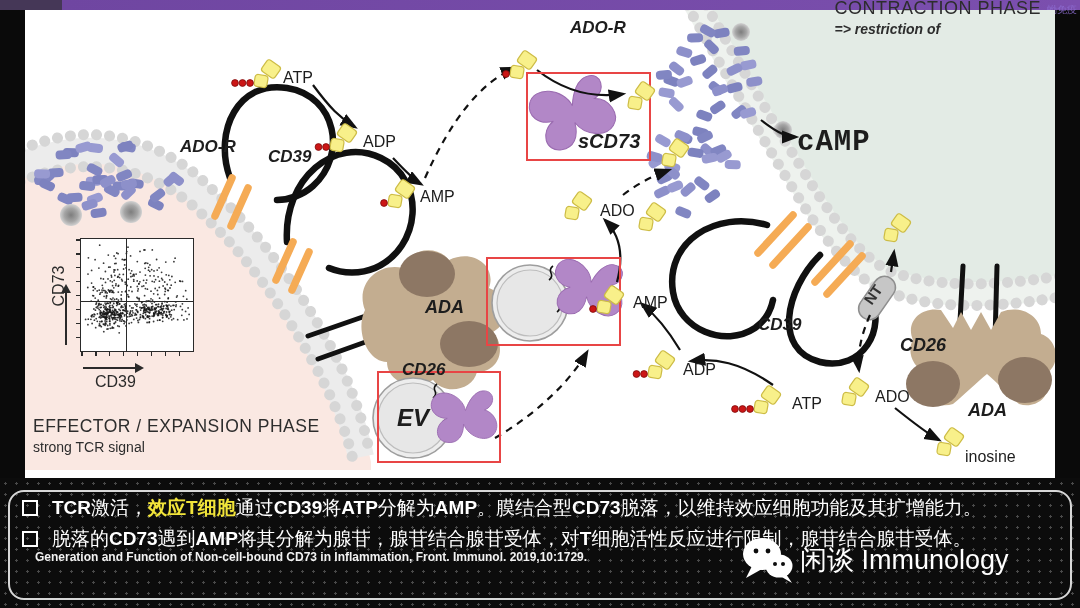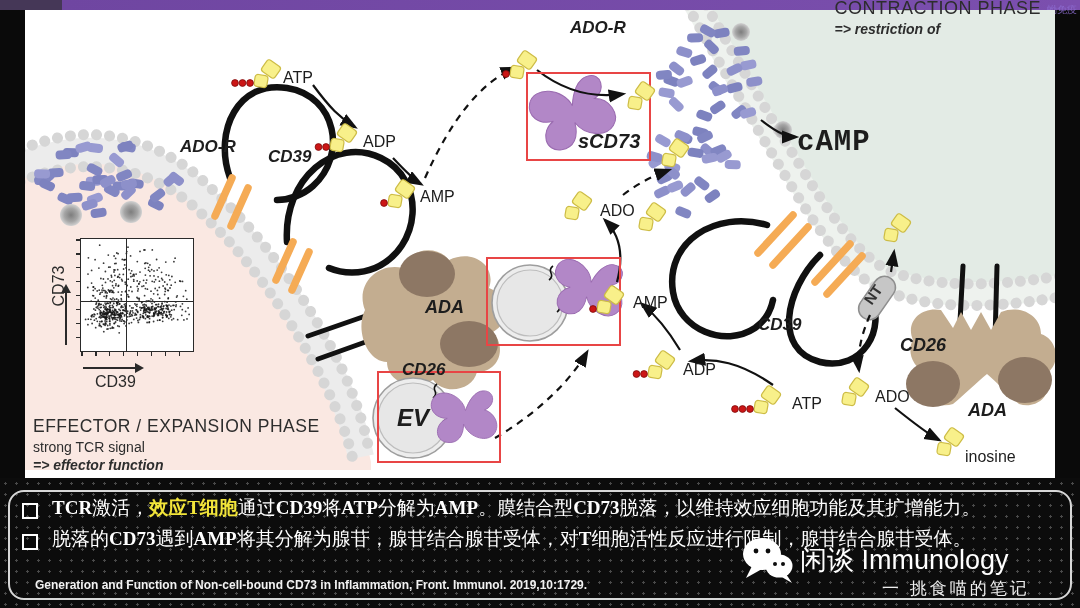--- a/index.html
+++ b/index.html
@@ -40,26 +40,26 @@
   .ylab{position:absolute;left:-42px;top:38px;transform:rotate(-90deg);transform-origin:center;
         font-size:16px;color:#2a2a2a;}
   .xlab{position:absolute;left:14px;bottom:-40px;font-size:16px;color:#2a2a2a;}
   
   .bottom{position:absolute;left:0;top:478px;width:1080px;height:130px;background:#0c0c0c;
     background-image:radial-gradient(circle,#4a4a4a 1px,transparent 1.4px);
     background-size:11px 11px;}
   .notebox{position:absolute;left:8px;top:12px;width:1060px;height:106px;
     border:2px solid #d8d8d8;border-radius:16px;}
   .bullets{position:absolute;left:22px;top:17px;width:1040px;}
-  .brow{display:flex;align-items:center;margin-bottom:5px;font-family:Liberation Serif, serif;}
+  .brow{display:flex;align-items:flex-start;margin-bottom:5px;}
   .bsq{flex:0 0 auto;width:12px;height:12px;border:2.5px solid #fff;margin:5px 14px 0 0;}
   .rich{color:#fff;font-size:19px;line-height:26px;white-space:nowrap;}
   .rich .sb{font-weight:bold;}
   .rich .sy{font-weight:bold;color:#f2e53a;}
-  .cite{position:absolute;left:35px;top:100px;color:#f2f2f2;font-size:12px;font-weight:bold;}
+  .cite{position:absolute;left:35px;top:72px;color:#f2f2f2;font-size:12px;font-weight:bold;}
   .brand{position:absolute;left:742px;top:58px;width:330px;height:70px;z-index:5;}
   .brand .nm{position:absolute;left:58px;top:6px;color:#fff;font-size:27px;white-space:nowrap;}
   .brand .sub{position:absolute;left:140px;top:41px;color:#eee;font-size:17px;
               letter-spacing:3px;white-space:nowrap;}
   .wicon{position:absolute;left:0;top:0;}
 </style>
 </head>
 <body>
 
 <div class="topbar"></div>
@@ -366,21 +366,20 @@
   <div class="lbl" style="left:940px;top:438px;">inosine</div>
 
   <div class="phase contraction">
     <div class="t"></div>
     <div class="t" style="margin-top:-18px;">CONTRACTION PHASE</div>
     <div class="s b">=&gt; restriction of</div>
   </div>
   <div class="phase effector">
     <div class="t" style="font-size:17.5px;">EFFECTOR / EXPANSION PHASE</div>
     <div class="s">strong TCR signal</div>
-    <div class="s b">=&gt; effector function</div>
   </div>
 
   <div class="plot">
     <svg id="plotsvg" width="112" height="112">
         <circle cx="27.0" cy="89.9" r="0.9" fill="#151515" fill-opacity="0.85"></circle>
         <circle cx="29.9" cy="76.4" r="0.9" fill="#151515" fill-opacity="0.85"></circle>
         <circle cx="34.3" cy="71.3" r="0.9" fill="#151515" fill-opacity="0.85"></circle>
         <circle cx="36.8" cy="86.9" r="0.9" fill="#151515" fill-opacity="0.85"></circle>
         <circle cx="38.6" cy="76.2" r="0.9" fill="#151515" fill-opacity="0.85"></circle>
         <circle cx="32.3" cy="67.8" r="0.9" fill="#151515" fill-opacity="0.85"></circle>
@@ -1107,15 +1106,14 @@
       <ellipse cx="20" cy="18" rx="19" ry="16" fill="#fff"></ellipse>
       <path d="M10,30 L4,42 L20,33 Z" fill="#fff"></path>
       <ellipse cx="37" cy="30" rx="13.5" ry="11.5" fill="#fff"></ellipse>
       <path d="M44,38 L50,47 L38,40 Z" fill="#fff"></path>
       <circle cx="14" cy="15" r="2.4" fill="#0c0c0c"></circle>
         <circle cx="26" cy="15" r="2.4" fill="#0c0c0c"></circle>
       <circle cx="33" cy="28" r="2" fill="#0c0c0c"></circle>
         <circle cx="41" cy="28" r="2" fill="#0c0c0c"></circle>
     </svg>
     <div class="nm">闲谈 Immunology</div>
-    <div class="sub">一 挑食喵的笔记</div>
   </div>
 </div>
 
 </body></html>

